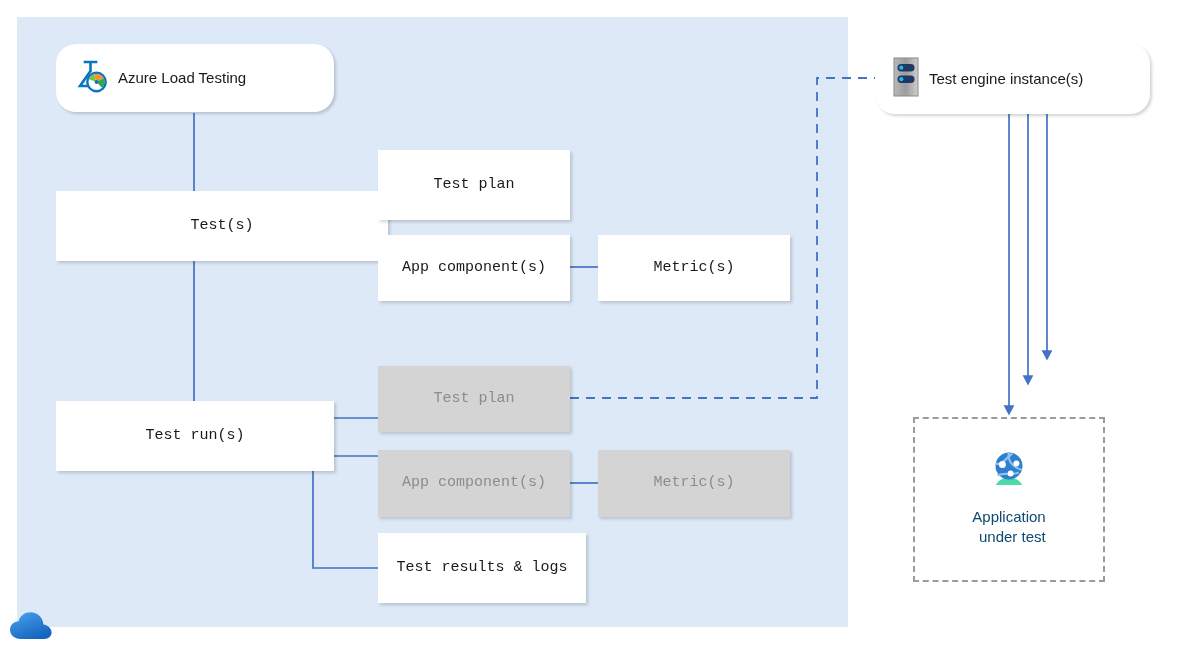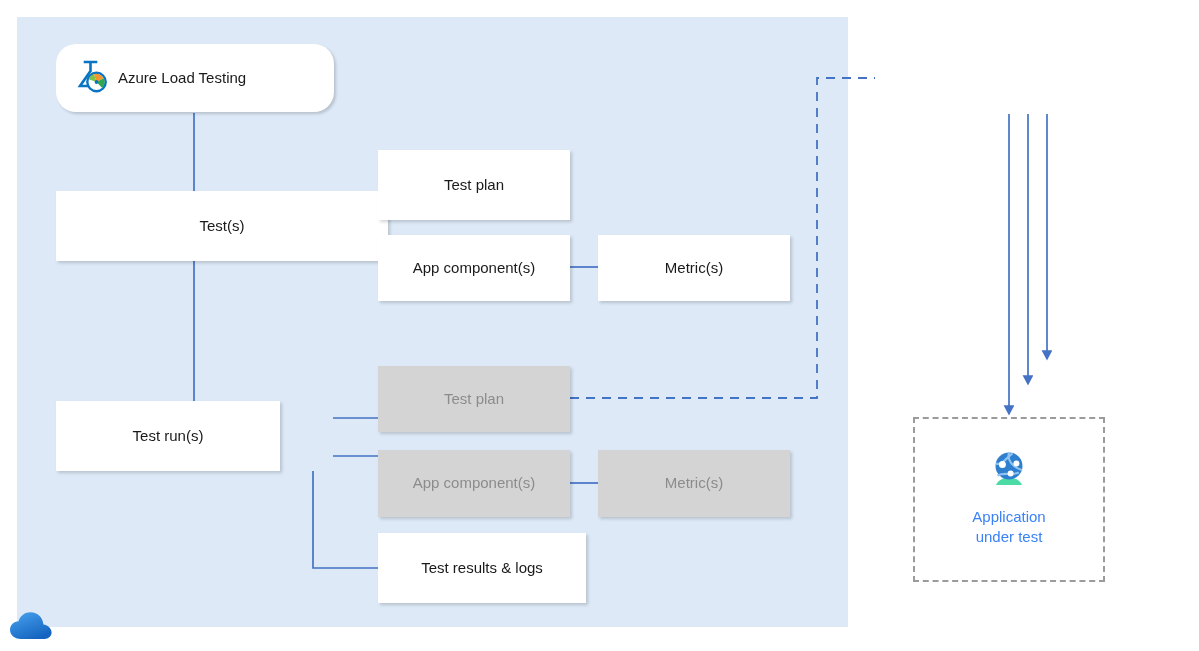--- a/index.html
+++ b/index.html
@@ -8,27 +8,27 @@
   #stage{position:absolute;left:0;top:0;width:1199px;height:651px;}
   .panel{position:absolute;left:17px;top:17px;width:831px;height:610px;background:#dde9f7;}
   .whitepane{position:absolute;left:848px;top:342px;width:351px;height:309px;background:#ffffff;}
   svg.edges{position:absolute;left:0;top:0;width:1199px;height:651px;pointer-events:none;}
   .node{position:absolute;box-sizing:border-box;display:flex;align-items:center;
         box-shadow:2px 2px 3px rgba(0,0,0,0.17);}
   .node.white{background:#ffffff;}
   .node.gray{background:#d4d4d4;}
   .node .lbl{font-size:15px;color:#1a1a1a;line-height:1.25;}
   .node.gray .lbl{color:#8c8c8c;}
-  .node.center{justify-content:center;text-align:left;}
+  .node.center{justify-content:center;text-align:left;font-family:Liberation Mono, monospace;}
   .node.icoleft{justify-content:flex-start;border-radius:20px;}
   .node.icoleft .lbl{margin-left:8px;}
   .ico{flex:0 0 auto;display:block;margin-left:16px;}
   .dashbox{position:absolute;box-sizing:border-box;border:2px dashed #9b9b9b;background:transparent;}
   .aut{position:absolute;display:flex;flex-direction:column;align-items:center;}
-  .aut .lbl{font-size:15px;color:#3b82f6;text-align:center;line-height:1.35;margin-top:12px;}
+  .aut .lbl{font-size:15px;color:#0c4a6e;text-align:right;line-height:1.35;margin-top:12px;}
   .cloud{position:absolute;left:9px;top:611px;}
 </style>
 </head>
 <body>
 
 <div id="stage">
 
   <div class="panel"></div>
   <div class="whitepane"></div>
 
@@ -78,40 +78,59 @@
   </div>
 
   <div class="node white center" style="left:378px;top:235px;width:192px;height:66px;">
     <span class="lbl">App component(s)</span>
   </div>
 
   <div class="node white center" style="left:598px;top:235px;width:192px;height:66px;">
     <span class="lbl">Metric(s)</span>
   </div>
 
-  <div class="node white center" style="left:56px;top:401px;width:224px;height:70px;">
+  <div class="node white center" style="left:56px;top:401px;width:278px;height:70px;">
     <span class="lbl">Test run(s)</span>
   </div>
 
   <div class="node gray center" style="left:378px;top:366px;width:192px;height:66px;">
     <span class="lbl">Test plan</span>
   </div>
 
   <div class="node gray center" style="left:378px;top:450px;width:192px;height:67px;">
     <span class="lbl">App component(s)</span>
   </div>
 
   <div class="node gray center" style="left:598px;top:450px;width:192px;height:67px;">
     <span class="lbl">Metric(s)</span>
   </div>
 
   <div class="node white center" style="left:378px;top:533px;width:208px;height:70px;">
     <span class="lbl">Test results &amp; logs</span>
   </div>
 
+  <div class="node white icoleft" style="left:875px;top:44px;width:275px;height:70px;">
+    <span class="ico">
+      <svg width="30" height="42" viewBox="0 0 30 42">
+        <defs>
+          <linearGradient id="rackg" x1="0" y1="0" x2="1" y2="0">
+            <stop offset="0" stop-color="#b9b9b9"></stop>
+            <stop offset="0.5" stop-color="#9c9c9c"></stop>
+            <stop offset="1" stop-color="#cfcfcf"></stop>
+          </linearGradient>
+        </defs>
+        <rect x="3" y="2" width="24" height="38" fill="url(#rackg)" stroke="#8a8a8a" stroke-width="1"></rect>
+        <rect x="6.5" y="8" width="17" height="7.5" rx="3.75" fill="#1f3864"></rect>
+        <circle cx="10.3" cy="11.7" r="2.1" fill="#23b7e5"></circle>
+        <rect x="6.5" y="19.5" width="17" height="7.5" rx="3.75" fill="#1f3864"></rect>
+        <circle cx="10.3" cy="23.2" r="2.1" fill="#23b7e5"></circle>
+      </svg>
+    </span>
+    <span class="lbl">Test engine instance(s)</span>
+  </div>
 
   <div class="dashbox" style="left:913px;top:417px;width:192px;height:165px;"></div>
 
   <div class="aut" style="left:958px;top:445px;width:102px;">
     <span>
       <svg width="46" height="46" viewBox="0 0 46 46">
         <path d="M10 40 C14 30 32 30 36 40 Z" fill="#4ddba5"></path>
         <circle cx="23" cy="21" r="13.5" fill="#2f7fd1"></circle>
         <path d="M9.8 18.5 C16 21 20 13 26.5 8.4" stroke="#8fc4f0" stroke-width="2.2" fill="none"></path>
         <path d="M11.5 30.5 C18 27 25 31 32.8 27.5" stroke="#8fc4f0" stroke-width="2.2" fill="none"></path>

